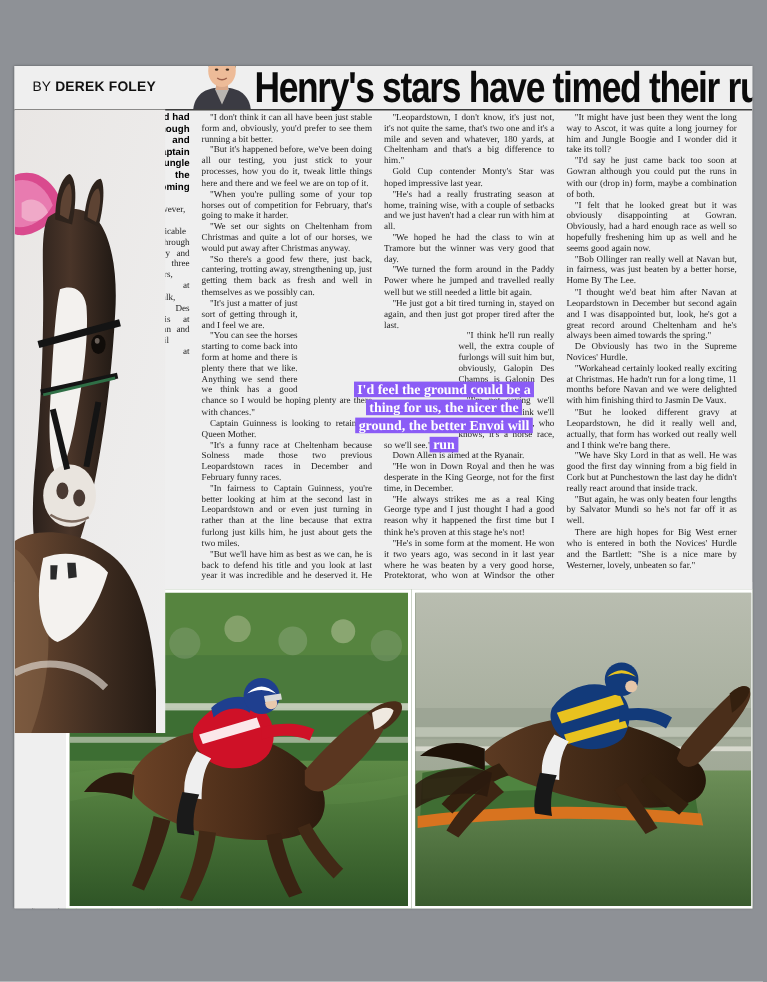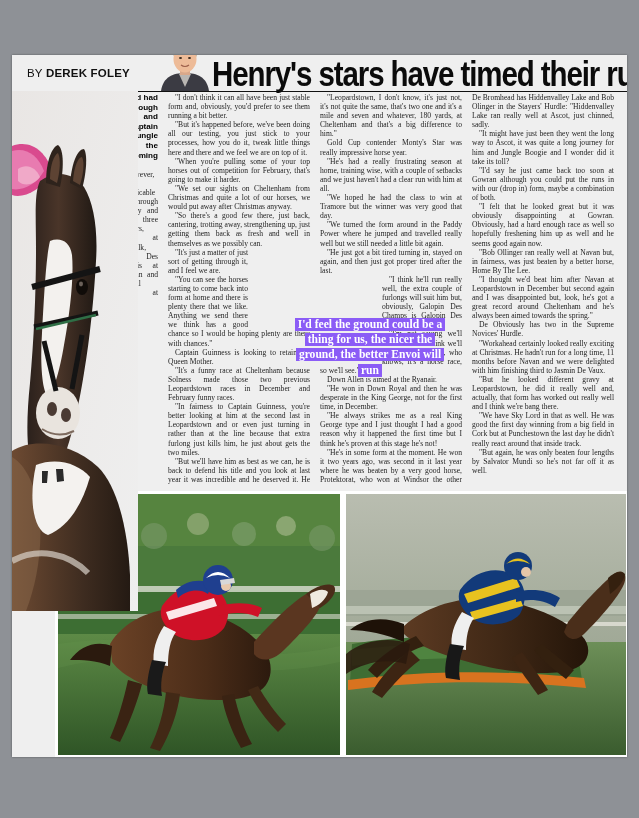--- a/index.html
+++ b/index.html
@@ -242,47 +242,47 @@
       <p>"It's just a matter of just sort of getting through it, and I feel we are.</p>
       <p>"You can see the horses starting to come back into form at home and there is plenty there that we like. Anything we send there we think has a good chance so I would be hoping plenty are there with chances."</p>
       <p>Captain Guinness is looking to retain the Queen Mother.</p>
       <p>"It's a funny race at Cheltenham because Solness made those two previous Leopardstown races in December and February funny races.</p>
       <p>"In fairness to Captain Guinness, you're better looking at him at the second last in Leopardstown and or even just turning in rather than at the line because that extra furlong just kills him, he just about gets the two miles.</p>
       <p>"But we'll have him as best as we can, he is back to defend his title and you look at last year it was incredible and he deserved it. He loves it there, he loves that track and when it gets into jumping at speed, that's his gig.</p>
     </div>
 
     <div class="col" id="c3">
       <p>"Leopardstown, I don't know, it's just not, it's not quite the same, that's two one and it's a mile and seven and whatever, 180 yards, at Cheltenham and that's a big difference to him."</p>
-      <p>Gold Cup contender Monty's Star was really impressive horse year.</p>
+      <p>Gold Cup contender Monty's Star was hoped impressive last year.</p>
       <p>"He's had a really frustrating season at home, training wise, with a couple of setbacks and we just haven't had a clear run with him at all.</p>
       <p>"We hoped he had the class to win at Tramore but the winner was very good that day.</p>
       <p>"We turned the form around in the Paddy Power where he jumped and travelled really well but we still needed a little bit again.</p>
       <p>"He just got a bit tired turning in, stayed on again, and then just got proper tired after the last.</p>
       <div class="wrapbox" style="width:62px;height:88px;"></div>
       <p>"I think he'll run really well, the extra couple of furlongs will suit him but, obviously, Galopin Des Champs is Galopin Des Champs.</p>
       <p>"I'm not saying we'll beat him but I think we'll run really well and, who knows, it's a horse race, so we'll see."</p>
       <p>Down Allen is aimed at the Ryanair.</p>
       <p>"He won in Down Royal and then he was desperate in the King George, not for the first time, in December.</p>
       <p>"He always strikes me as a real King George type and I just thought I had a good reason why it happened the first time but I think he's proven at this stage he's not!</p>
       <p>"He's in some form at the moment. He won it two years ago, was second in it last year where he was beaten by a very good horse, Protektorat, who won at Windsor the other day.</p>
       <p>"I'd feel the ground could be a thing for us, the nicer the ground, the better Envoi will run."</p>
     </div>
 
     <div class="col" id="c4">
-      <p class="noind">De Bromhead has Hiddenvalley Lake and Bob Olinger in the Stayers' Hurdle: "Hiddenvalley Lake ran really well at Ascot, just chinned, sadly.</p>
       <p>"It might have just been they went the long way to Ascot, it was quite a long journey for him and Jungle Boogie and I wonder did it take its toll?</p>
       <p>"I'd say he just came back too soon at Gowran although you could put the runs in with our (drop in) form, maybe a combination of both.</p>
       <p>"I felt that he looked great but it was obviously disappointing at Gowran. Obviously, had a hard enough race as well so hopefully freshening him up as well and he seems good again now.</p>
       <p>"Bob Ollinger ran really well at Navan but, in fairness, was just beaten by a better horse, Home By The Lee.</p>
       <p>"I thought we'd beat him after Navan at Leopardstown in December but second again and I was disappointed but, look, he's got a great record around Cheltenham and he's always been aimed towards the spring."</p>
       <p>De Obviously has two in the Supreme Novices' Hurdle.</p>
       <p>"Workahead certainly looked really exciting at Christmas. He hadn't run for a long time, 11 months before Navan and we were delighted with him finishing third to Jasmin De Vaux.</p>
       <p>"But he looked different gravy at Leopardstown, he did it really well and, actually, that form has worked out really well and I think we're bang there.</p>
       <p>"We have Sky Lord in that as well. He was good the first day winning from a big field in Cork but at Punchestown the last day he didn't really react around that inside track.</p>
       <p>"But again, he was only beaten four lengths by Salvator Mundi so he's not far off it as well.</p>
+      <p>There are high hopes for Big West erner who is entered in both the Novices' Hurdle and the Bartlett: "She is a nice mare by Westerner, lovely, unbeaten so far."</p>
     </div>
   </div>
 
   <div class="photos">
 
     <div class="photoL">
       <svg width="282" height="261" viewBox="0 0 282 261">
         <defs>
           <linearGradient id="turfL" x1="0" y1="0" x2="0" y2="1">
             <stop offset="0%" stop-color="#5d8a46"></stop>

